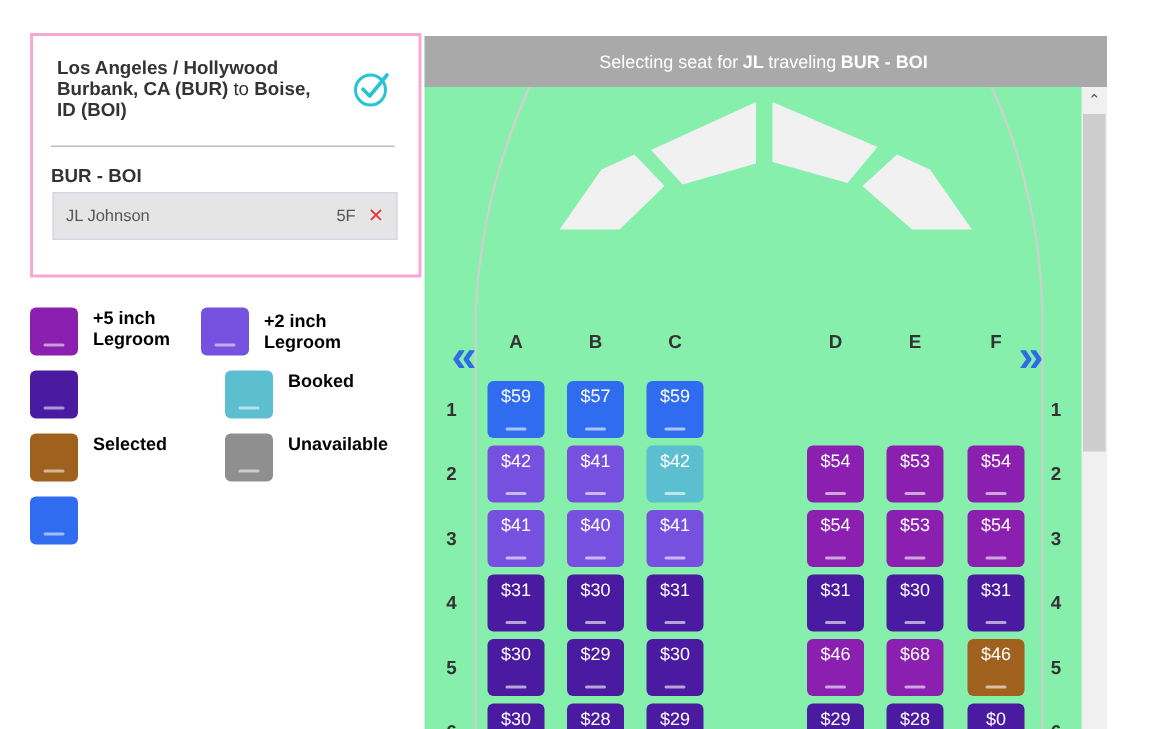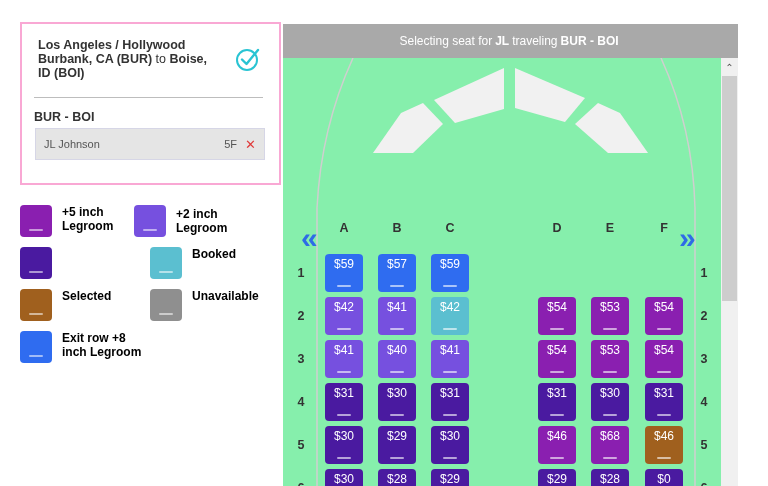--- a/index.html
+++ b/index.html
@@ -85,21 +85,20 @@
       <div class="legend-item" style="left: 0px; top: 84px;">
         <div class="swatch" style="background: rgb(160, 96, 30);"></div>
         <div class="legend-text">Selected</div>
       </div>
       <div class="legend-item" style="left: 130px; top: 84px;">
         <div class="swatch" style="background: rgb(143, 143, 143);"></div>
         <div class="legend-text">Unavailable</div>
       </div>
       <div class="legend-item" style="left: 0px; top: 126px;">
         <div class="swatch" style="background: rgb(47, 108, 240);"></div>
-        <div class="legend-text">Exit row +8 inch Legroom</div>
       </div>
     </div>
 
   <div class="map">
     <div class="map-header">
       <span>Selecting seat for</span>
       <b>JL</b>
       <span>traveling</span>
       <b>BUR - BOI</b>
     </div>

